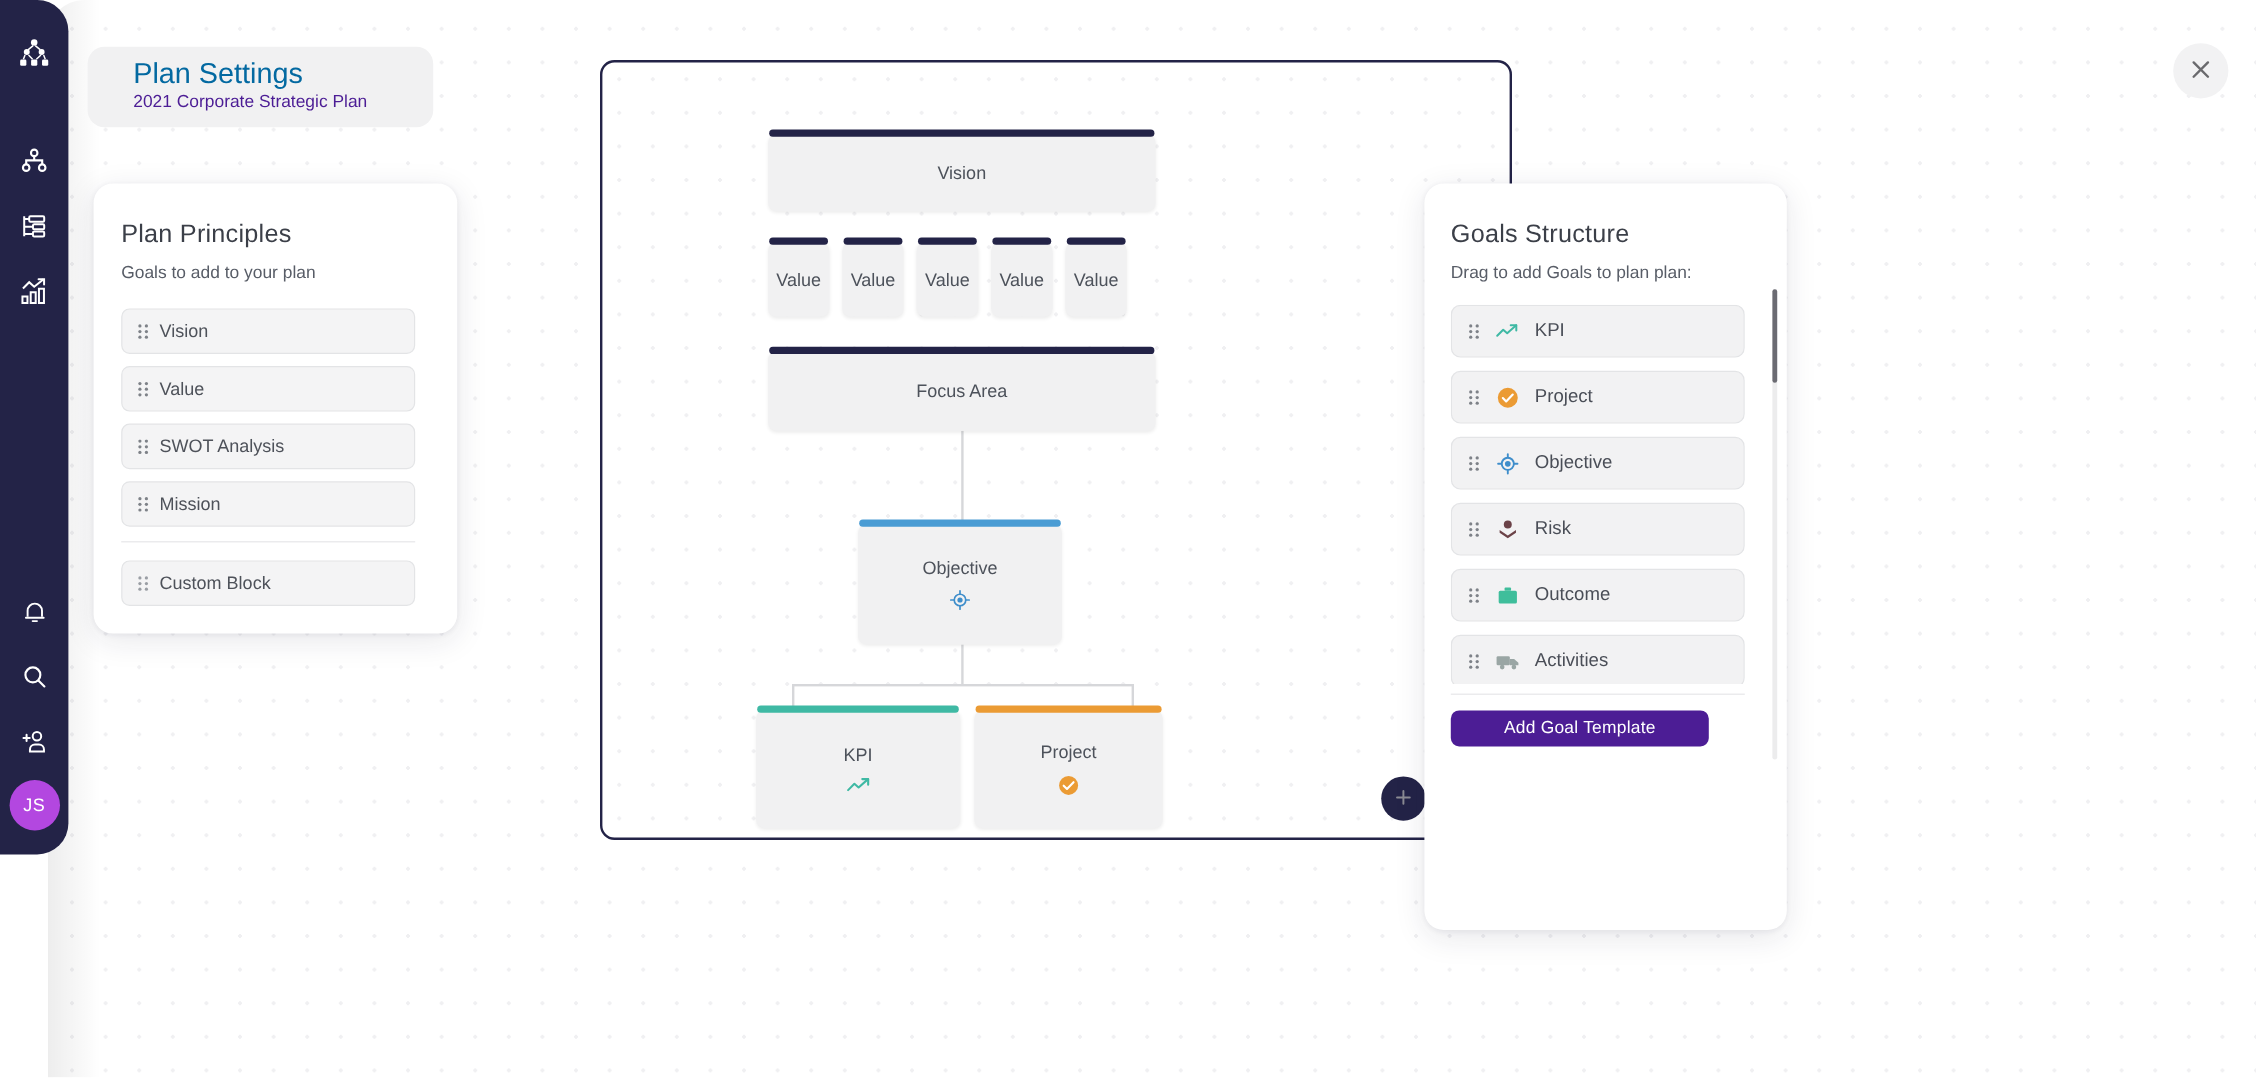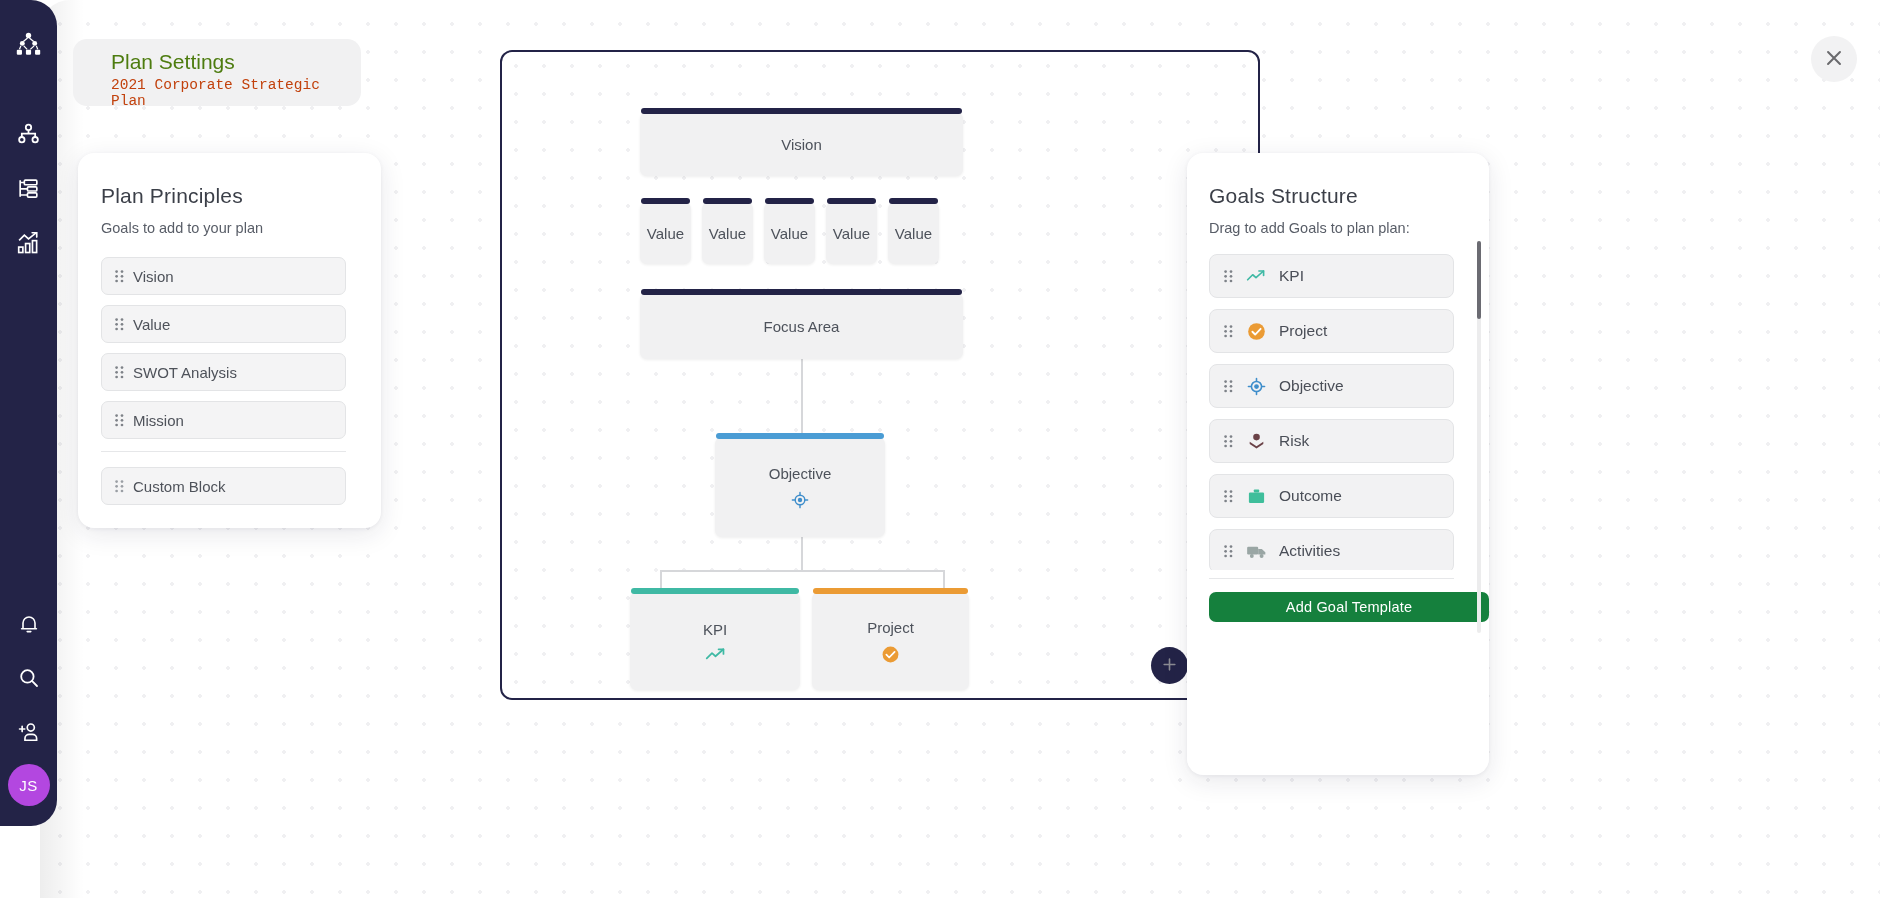--- a/index.html
+++ b/index.html
@@ -6,21 +6,21 @@
   html, body {
     width: 1880px; height: 898px;
     overflow: hidden;
     font-family: "Liberation Sans", sans-serif;
     background: #ffffff;
   }
   #app { position: relative; width: 1880px; height: 898px; background: #fff; }
 
   
   .rail {
-    position: absolute; left: 0; top: 0; width: 57px; height: 826px;
+    position: absolute; left: 0; top: 0; width: 57px; height: 712px;
     background: #232347;
     border-top-right-radius: 26px;
     border-bottom-right-radius: 26px;
     display: flex; flex-direction: column; align-items: center;
     z-index: 40;
   }
   .rail-top { margin-top: 22px; display: flex; flex-direction: column; align-items: center; }
   .rail-bottom { margin-top: auto; margin-bottom: 20px; display: flex; flex-direction: column; align-items: center; }
   .rail-icon {
     width: 44px; height: 44px; display: flex; align-items: center; justify-content: center;
@@ -52,22 +52,22 @@
     pointer-events: none;
   }
 
   
   .plan-pill {
     position: absolute; left: 73px; top: 39px; width: 288px; height: 67px;
     background: #f1f1f2; border-radius: 14px;
     padding: 10px 0 0 38px;
     z-index: 5;
   }
-  .plan-pill .title { font-size: 21px; color: #4d7c0f; line-height: 26px; }
-  .plan-pill .sub   { font-size: 14.5px; color: #c2410c; margin-top: 2px; font-family: Liberation Mono, monospace; }
+  .plan-pill .title { font-size: 24px; color: #0369a1; line-height: 26px; }
+  .plan-pill .sub   { font-size: 14.5px; color: #4c1d95; margin-top: 2px; }
 
   
   .card {
     position: absolute; background: #fff; border-radius: 16px;
     box-shadow: 0 6px 26px rgba(30,30,60,.10), 0 1px 4px rgba(30,30,60,.06);
     z-index: 6;
   }
   .card h2 { font-size: 21px; font-weight: 400; color: #3b3f48; letter-spacing: .2px; }
   .card .hint { font-size: 14.5px; color: #585d67; margin-top: 12px; }
 
@@ -88,22 +88,22 @@
   .goals .glist { margin-top: 18px; width: 245px; height: 316px; overflow: hidden; position: relative; }
   .goal-row {
     height: 44px; border: 1px solid #e3e4e6; border-radius: 8px; background: #f2f2f3;
     display: flex; align-items: center; padding-left: 14px; margin-bottom: 11px;
     cursor: grab; font-size: 15.5px; color: #4a4e57;
   }
   .goal-row .grip { margin-right: 12px; display: flex; }
   .goal-row .gicon { width: 22px; margin-right: 12px; display: flex; align-items: center; justify-content: center; }
   .goals .gdivider { width: 245px; height: 1px; background: #e6e7e9; margin: 8px 0 13px 0; }
   .add-tpl {
-    width: 280px; height: 30px; border: none; border-radius: 7px;
-    background: #15803d; color: #fff; font-size: 14.5px; font-family: inherit;
+    width: 215px; height: 30px; border: none; border-radius: 7px;
+    background: #4c1d95; color: #fff; font-size: 14.5px; font-family: inherit;
     cursor: pointer; letter-spacing: .2px;
   }
   .panel-scroll {
     position: absolute; right: 8px; top: 88px; width: 4px; height: 392px;
     background: #ececed; border-radius: 2px;
   }
   .panel-scroll .thumb {
     position: absolute; top: 0; left: 0; width: 4px; height: 78px;
     background: #6b6b72; border-radius: 2px;
   }

